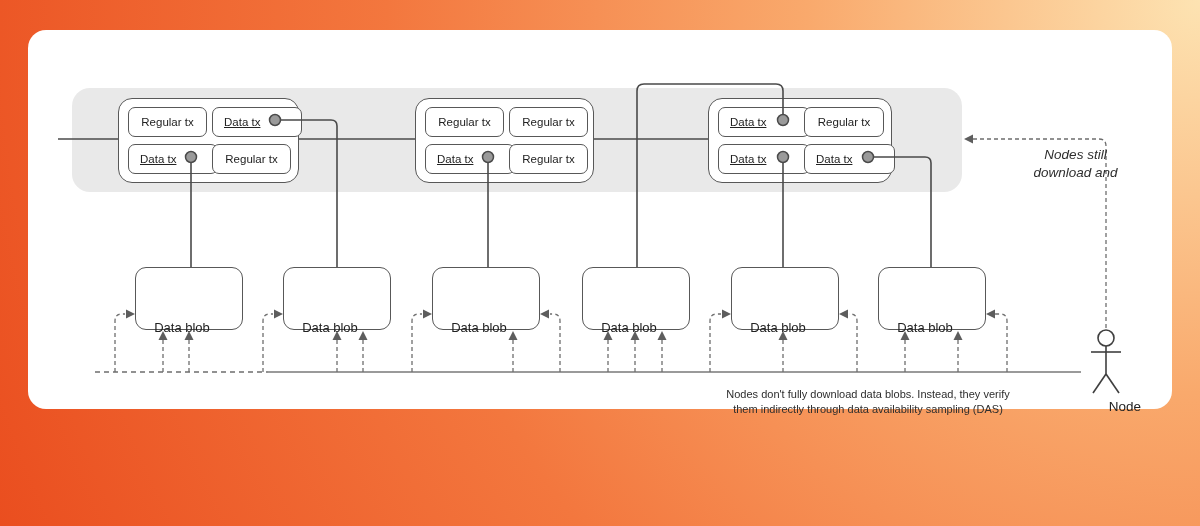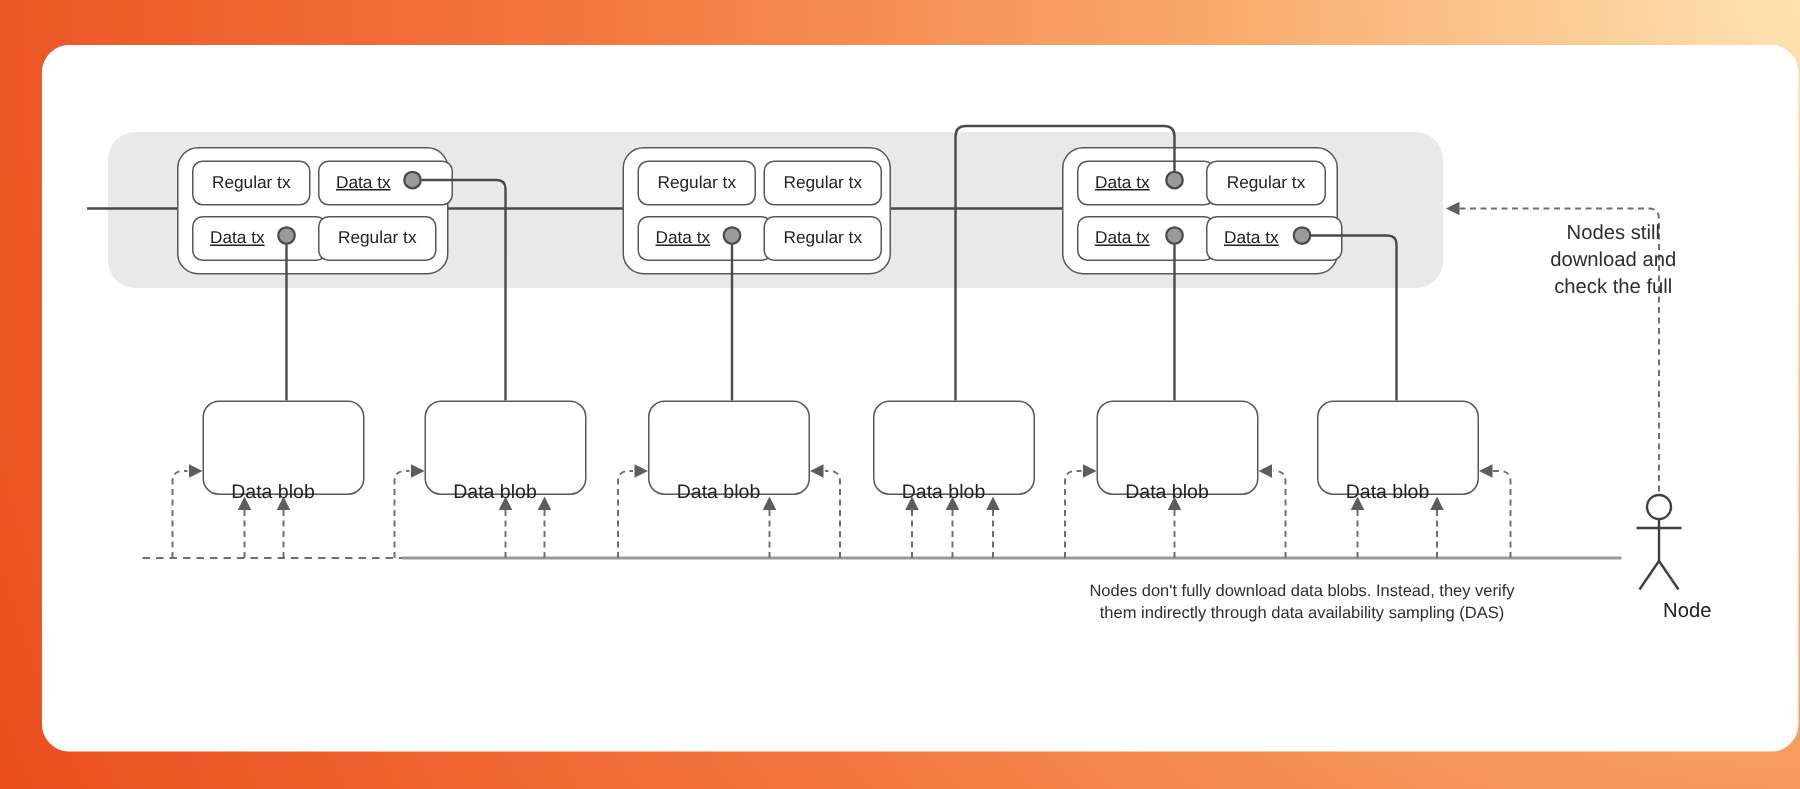--- a/index.html
+++ b/index.html
@@ -1,31 +1,31 @@
 <!DOCTYPE html>
 <html><head>
 <meta charset="utf-8">
 <style>
   html,body{margin:0;padding:0;width:1200px;height:526px;overflow:hidden;
     font-family:"Liberation Sans", sans-serif;}
   body{background:#f3743c;
     background-image:radial-gradient(circle at 100% 0%, #fde3b2 0%, #f9a96c 30%, #f3773e 62%, #ea4e1f 100%);}
-  .card{position:absolute;left:28px;top:30px;width:1144px;height:471px;background:#ffffff;
-    border-radius:18px;padding-left:27px;}
+  .card{position:absolute;left:28px;top:30px;width:1144px;height:379px;background:#ffffff;
+    border-radius:18px;}
   svg.layer{position:absolute;left:0;top:0;pointer-events:none;}
   .block{position:absolute;background:#fff;border:1.6px solid #585858;border-radius:14px;}
   .tx{position:absolute;height:28px;background:#fff;border:1.4px solid #585858;border-radius:7px;
     display:flex;align-items:center;justify-content:center;font-size:11.5px;color:#222;}
   .tx.tx-data{justify-content:flex-start;padding-left:11px;text-decoration:underline;}
   .blob{position:absolute;top:237px;width:108px;height:63px;background:#fff;
     border:1.6px solid #585858;border-radius:11px;text-align:center;box-sizing:border-box;padding-top:9px;}
   .blob-label{font-size:13px;color:#222;display:inline-block;padding-right:14px;margin-top:43px;}
   .note{position:absolute;color:#2e2e2e;text-align:center;}
   .note-blob{left:22px;top:183px;width:155px;font-size:12px;line-height:1.33;}
-  .note-beacon{left:965px;top:116px;width:165px;font-size:13.5px;line-height:1.32;}
+  .note-beacon{left:965px;top:116px;width:165px;font-size:13.5px;line-height:1.32;font-style:italic;}
   .note-das{left:600px;top:357px;width:480px;font-size:11px;line-height:1.33;}
   .node-label{position:absolute;left:1043px;top:369px;width:70px;text-align:right;font-size:13.5px;color:#222;}
 </style>
 </head>
 <body>
 
 <div class="card">
 
   <svg class="layer" width="1144" height="467" viewBox="0 0 1144 467">
     <rect x="44" y="58" width="890" height="104" rx="18" fill="#e9e9e9"></rect>
@@ -139,21 +139,20 @@
   <div class="blob" style="left:107px"><span class="blob-label">Data blob</span></div>
   <div class="blob" style="left:255px"><span class="blob-label">Data blob</span></div>
   <div class="blob" style="left:404px"><span class="blob-label">Data blob</span></div>
   <div class="blob" style="left:554px"><span class="blob-label">Data blob</span></div>
   <div class="blob" style="left:703px"><span class="blob-label">Data blob</span></div>
   <div class="blob" style="left:850px"><span class="blob-label">Data blob</span></div>
 
   <div class="note note-beacon">
     <div>Nodes still</div>
     <div>download and</div>
-    <div>check the full</div>
   </div>
   <div class="note note-das">
     <div>Nodes don't fully download data blobs. Instead, they verify</div>
     <div>them indirectly through data availability sampling (DAS)</div>
   </div>
   <div class="node-label">Node</div>
 
   <svg class="layer" width="1144" height="467" viewBox="0 0 1144 467">
     <g stroke="#4a4a4a" stroke-width="1.6" fill="none">
       <path d="M163,133 V237"></path>

